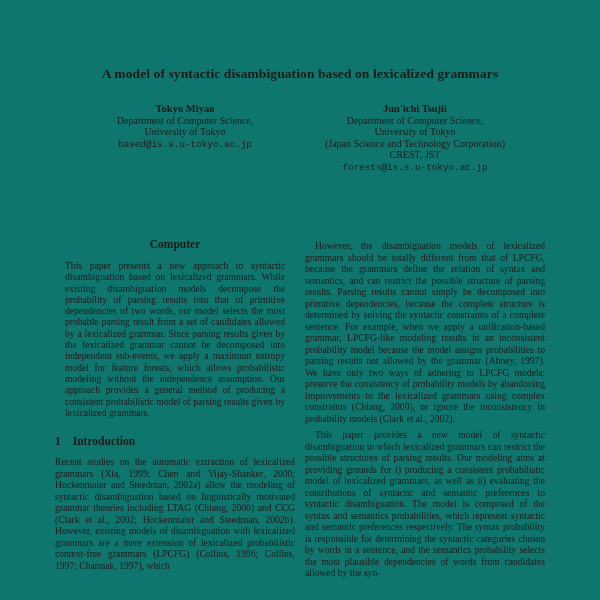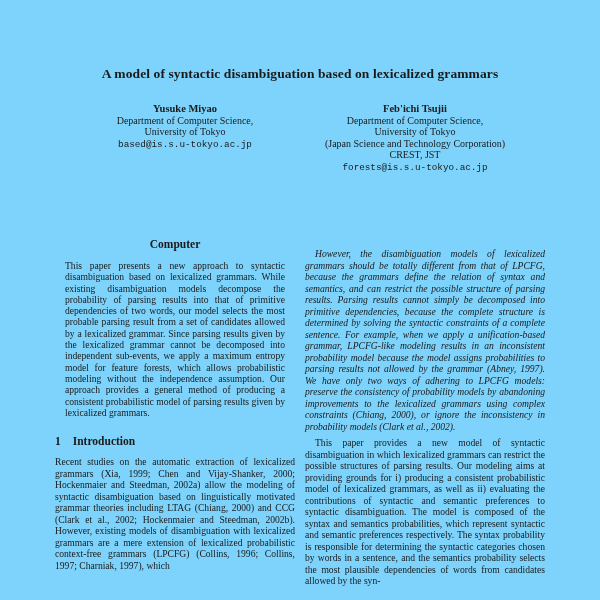--- a/index.html
+++ b/index.html
@@ -4,21 +4,21 @@
 <style>
   html, body {
     margin: 0;
     padding: 0;
     background: #ffffff;
   }
   .page {
     position: relative;
     width: 600px;
     height: 600px;
-    background: #7dd3fc;
+    background: #0f766e;
     overflow: hidden;
     font-family: "Liberation Serif", "DejaVu Serif", serif;
     color: #1a1a1a;
   }
   .paper-title {
     position: absolute;
     top: 66px;
     left: 0;
     width: 600px;
     text-align: center;
@@ -80,42 +80,42 @@
     font-size: 11.5px;
     font-weight: bold;
   }
   .section-number { display: inline-block; margin-right: 12px; }
   .body-para {
     margin-top: 9px;
     font-size: 9.6px;
     line-height: 11.5px;
     text-align: justify;
   }
-  .column.right .body-para.first { margin-top: 10px; font-style: italic; }
+  .column.right .body-para.first { margin-top: 2px; }
   .indent { text-indent: 10px; }
   .para-gap { margin-top: 5px; }
 </style>
 </head>
 <body>
 
 <div class="page">
 
   <div class="paper-title">A model of syntactic disambiguation based on lexicalized grammars</div>
 
   <div class="authors-row">
 
     <div class="author-block left">
-      <div class="author-name">Yusuke Miyao</div>
+      <div class="author-name">Tokyo Miyao</div>
       <div class="author-affil-line">Department of Computer Science,</div>
       <div class="author-affil-line">University of Tokyo</div>
       <div class="author-email">based@is.s.u-tokyo.ac.jp</div>
     </div>
 
     <div class="author-block right">
-      <div class="author-name">Feb'ichi Tsujii</div>
+      <div class="author-name">Jun'ichi Tsujii</div>
       <div class="author-affil-line">Department of Computer Science,</div>
       <div class="author-affil-line">University of Tokyo</div>
       <div class="author-affil-line">(Japan Science and Technology Corporation)</div>
       <div class="author-affil-line">CREST, JST</div>
       <div class="author-email">forests@is.s.u-tokyo.ac.jp</div>
     </div>
 
   </div>
 
   <div class="column left">

